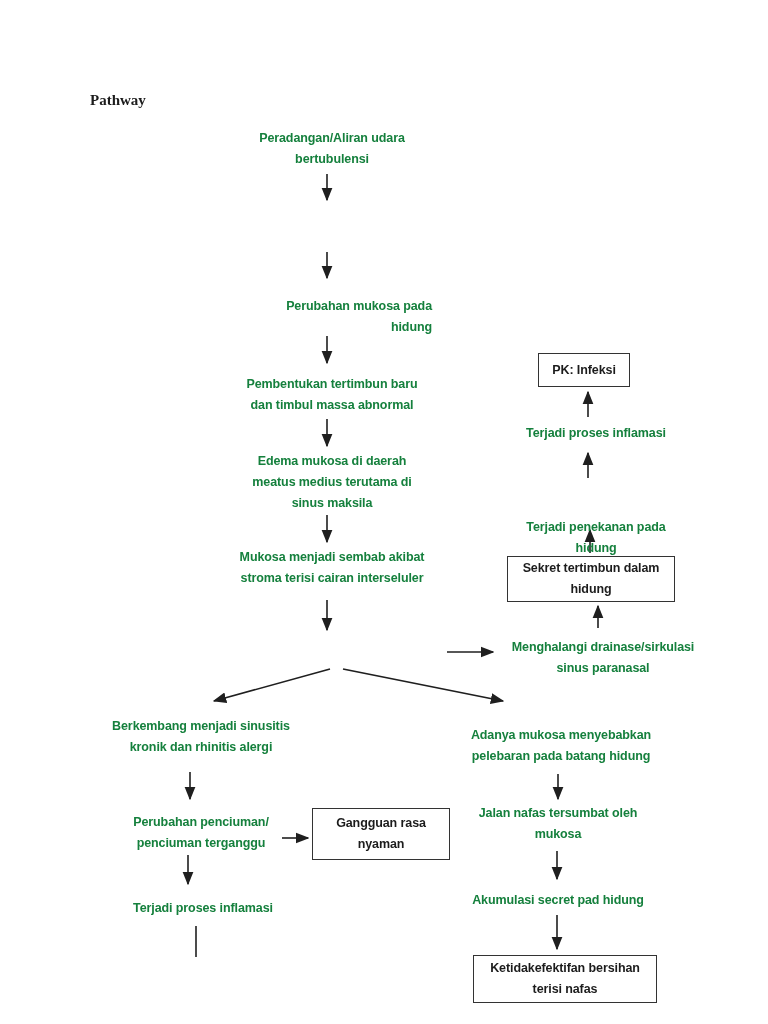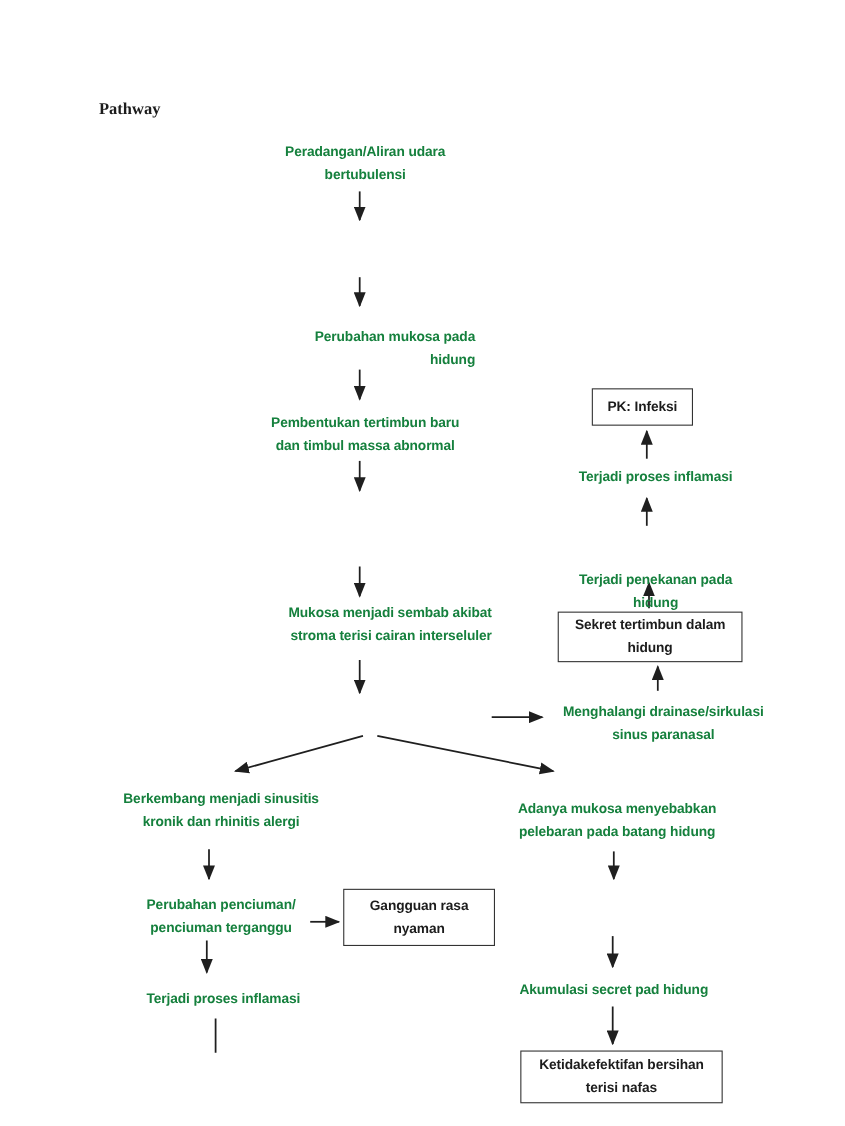--- a/index.html
+++ b/index.html
@@ -88,21 +88,24 @@
     <line x1="557" y1="851" x2="557" y2="879" marker-end="url(#ah)"></line>
     <line x1="557" y1="915" x2="557" y2="949" marker-end="url(#ah)"></line>
   </svg>
 
   <div class="txt" style="left:232px;top:128px;width:200px;">Peradangan/Aliran udara
 bertubulensi</div>
   <div class="txt" style="left:232px;top:296px;width:200px;text-align:right;">Perubahan mukosa pada
 hidung</div>
   <div class="txt" style="left:227px;top:374px;width:210px;">Pembentukan tertimbun baru
 dan timbul massa abnormal</div>
-  <div class="txt" style="left:217px;top:547px;width:230px;text-align:right;">Mukosa menjadi sembab akibat
+  <div class="txt" style="left:227px;top:451px;width:210px;">Edema mukosa di daerah
+meatus medius terutama di
+sinus maksila</div>
+  <div class="txt" style="left:217px;top:547px;width:230px;">Mukosa menjadi sembab akibat
 stroma terisi cairan interseluler</div>
 
   <div class="box" style="left:538px;top:353px;width:92px;height:34px;">PK: Infeksi</div>
   <div class="txt" style="left:506px;top:423px;width:180px;">Terjadi proses inflamasi</div>
   <div class="txt" style="left:506px;top:485px;width:180px;margin-top:32px;">Terjadi penekanan pada
 hidung</div>
   <div class="box" style="left:507px;top:556px;width:168px;height:46px;">Sekret tertimbun dalam
 hidung</div>
   <div class="txt" style="left:488px;top:637px;width:230px;">Menghalangi drainase/sirkulasi
 sinus paranasal</div>
@@ -110,17 +113,19 @@
   <div class="txt" style="left:101px;top:716px;width:200px;">Berkembang menjadi sinusitis
 kronik dan rhinitis alergi</div>
   <div class="txt" style="left:111px;top:812px;width:180px;">Perubahan penciuman/
 penciuman terganggu</div>
   <div class="box" style="left:312px;top:808px;width:138px;height:52px;">Gangguan rasa
 nyaman</div>
   <div class="txt" style="left:113px;top:898px;width:180px;">Terjadi proses inflamasi</div>
 
   <div class="txt" style="left:456px;top:725px;width:210px;">Adanya mukosa menyebabkan
 pelebaran pada batang hidung</div>
+  <div class="txt" style="left:458px;top:803px;width:200px;">Jalan nafas tersumbat oleh
+mukosa</div>
   <div class="txt" style="left:453px;top:890px;width:210px;">Akumulasi secret pad hidung</div>
   <div class="box" style="left:473px;top:955px;width:184px;height:48px;">Ketidakefektifan bersihan
 terisi nafas</div>
 
 </div>
 
 </body></html>

